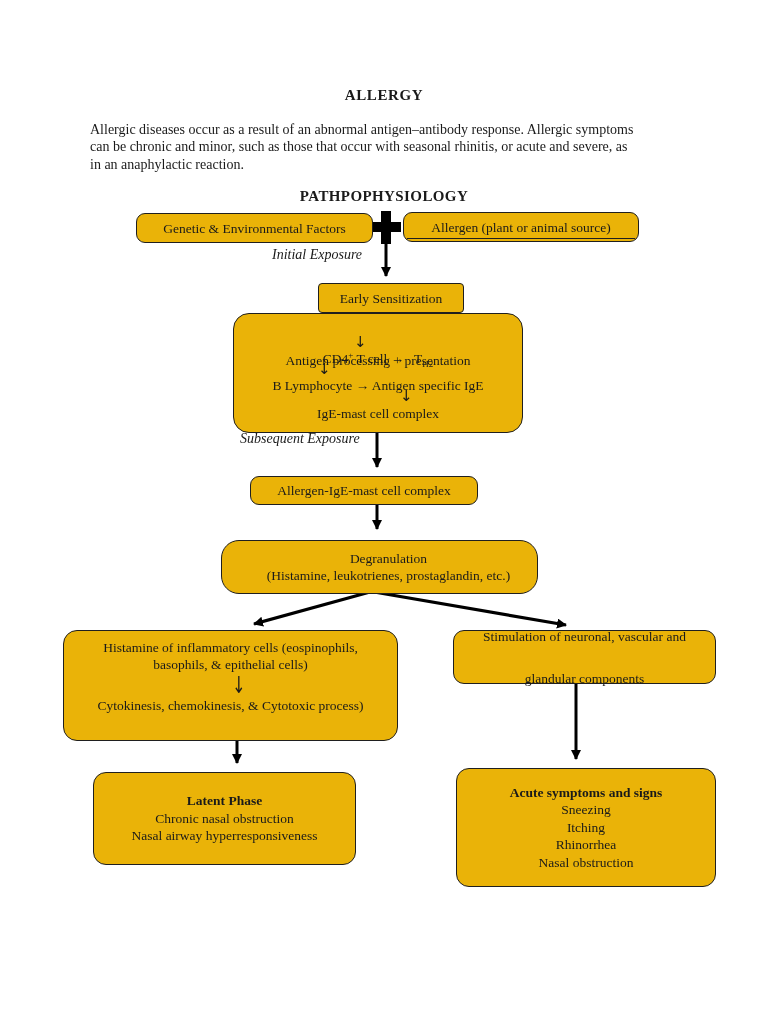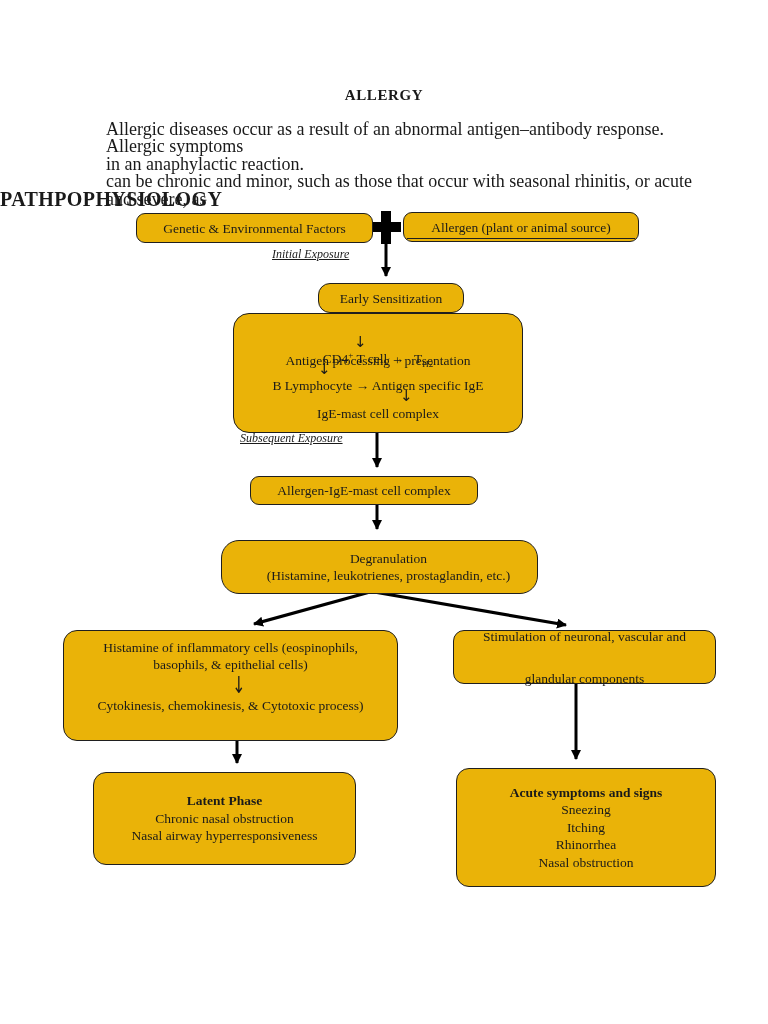--- a/index.html
+++ b/index.html
@@ -10,40 +10,40 @@
     color:#1a1a1a;
     position:relative;
     overflow:hidden;
   }
   .abs{position:absolute;}
   .page-title{
     top:87px;left:0;width:768px;text-align:center;
     font-size:15px;font-weight:bold;letter-spacing:.6px;
   }
   .intro{
-    left:106px;top:121px;width:606px;
-    font-size:18px;line-height:17.4px;
+    left:90px;top:121px;width:606px;
+    font-size:14px;line-height:17.4px;
   }
   .section-heading{
-    top:188px;left:0;width:768px;text-align:left;
-    font-size:20px;font-weight:bold;letter-spacing:.4px;
+    top:188px;left:0;width:768px;text-align:center;
+    font-size:15px;font-weight:bold;letter-spacing:.4px;
   }
   .box{
     position:absolute;
     border:1.5px solid #1f1f1f;
     border-radius:10px;
     background:#eab308;
     display:flex;flex-direction:column;
     align-items:center;justify-content:center;
     text-align:center;
     font-size:13.5px;line-height:17px;
   }
   .italic-label{
     position:absolute;
-    font-style:italic;font-size:12px;text-decoration:underline;
+    font-style:italic;font-size:14px;
   }
   .pline{
     position:absolute;left:0;width:100%;
     text-align:center;white-space:pre;
     font-size:13.5px;line-height:17px;
   }
   .parrow{
     position:absolute;
     font-size:15px;line-height:13px;
     font-family:"DejaVu Sans",sans-serif;
@@ -84,38 +84,38 @@
   <line x1="370" y1="592" x2="254" y2="624" stroke="#000" stroke-width="3.2" marker-end="url(#ah)"></line>
   <line x1="374" y1="592" x2="566" y2="625" stroke="#000" stroke-width="3.2" marker-end="url(#ah)"></line>
   <line x1="237" y1="739" x2="237" y2="763" stroke="#000" stroke-width="3" marker-end="url(#ah)"></line>
   <line x1="576" y1="682" x2="576" y2="759" stroke="#000" stroke-width="3" marker-end="url(#ah)"></line>
 </svg>
 
 <div class="abs page-title">ALLERGY</div>
 
 <div class="abs intro">
   <div>Allergic diseases occur as a result of an abnormal antigen–antibody response. Allergic symptoms</div>
+  <div>can be chronic and minor, such as those that occur with seasonal rhinitis, or acute and severe, as</div>
   <div>in an anaphylactic reaction.</div>
-  <div>can be chronic and minor, such as those that occur with seasonal rhinitis, or acute and severe, as</div>
 </div>
 
 <div class="abs section-heading">PATHPOPHYSIOLOGY</div>
 
 <div class="box" style="left:136px;top:213px;width:235px;height:28px;border-radius:9px;">
   <span>Genetic &amp; Environmental Factors</span>
 </div>
 
 <div class="box" style="left:403px;top:212px;width:234px;height:28px;border-radius:9px;">
   <span>Allergen (plant or animal source)</span>
   <span class="underline-bar"></span>
 </div>
 
 <div class="italic-label" style="left:272px;top:247px;">Initial Exposure</div>
 
-<div class="box" style="left:318px;top:283px;width:144px;height:28px;border-radius:12px;">
+<div class="box" style="left:318px;top:283px;width:144px;height:28px;border-radius:4px;">
   <span>Early Sensitization</span>
 </div>
 
 <div class="box" style="left:233px;top:313px;width:288px;height:118px;border-radius:16px;">
   <div class="pline" style="top:9px;margin-top:29px;">Antigen processing + presentation</div>
   <span class="parrow" style="left:120px;top:22px;">↓</span>
   <div class="pline" style="top:36px;"><span>CD4</span><sup>+</sup><span> T cell →   T</span><sub>H2</sub></div>
   <span class="parrow" style="left:84px;top:49px;">↓</span>
   <div class="pline" style="top:63px;">B Lymphocyte → Antigen specific IgE</div>
   <span class="parrow" style="left:166px;top:76px;">↓</span>

